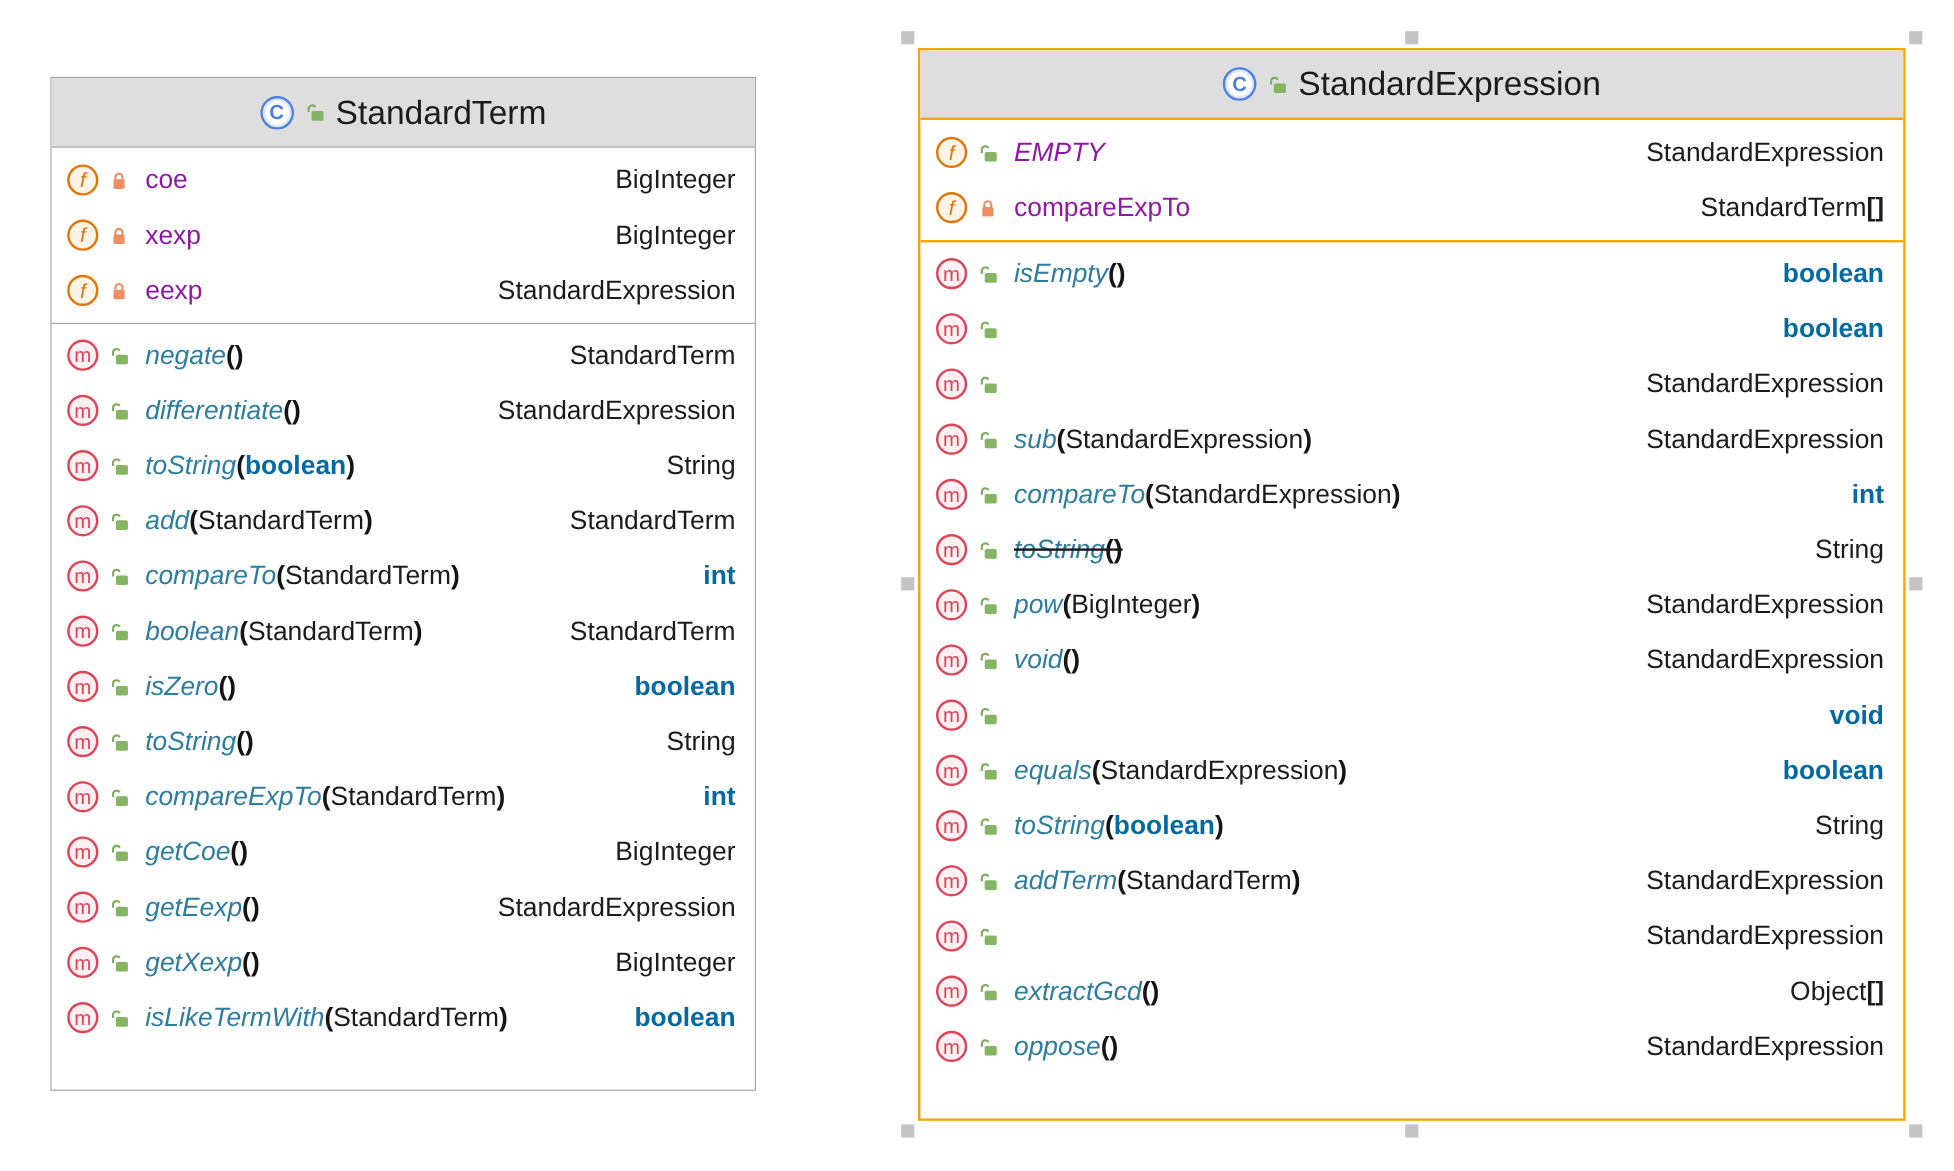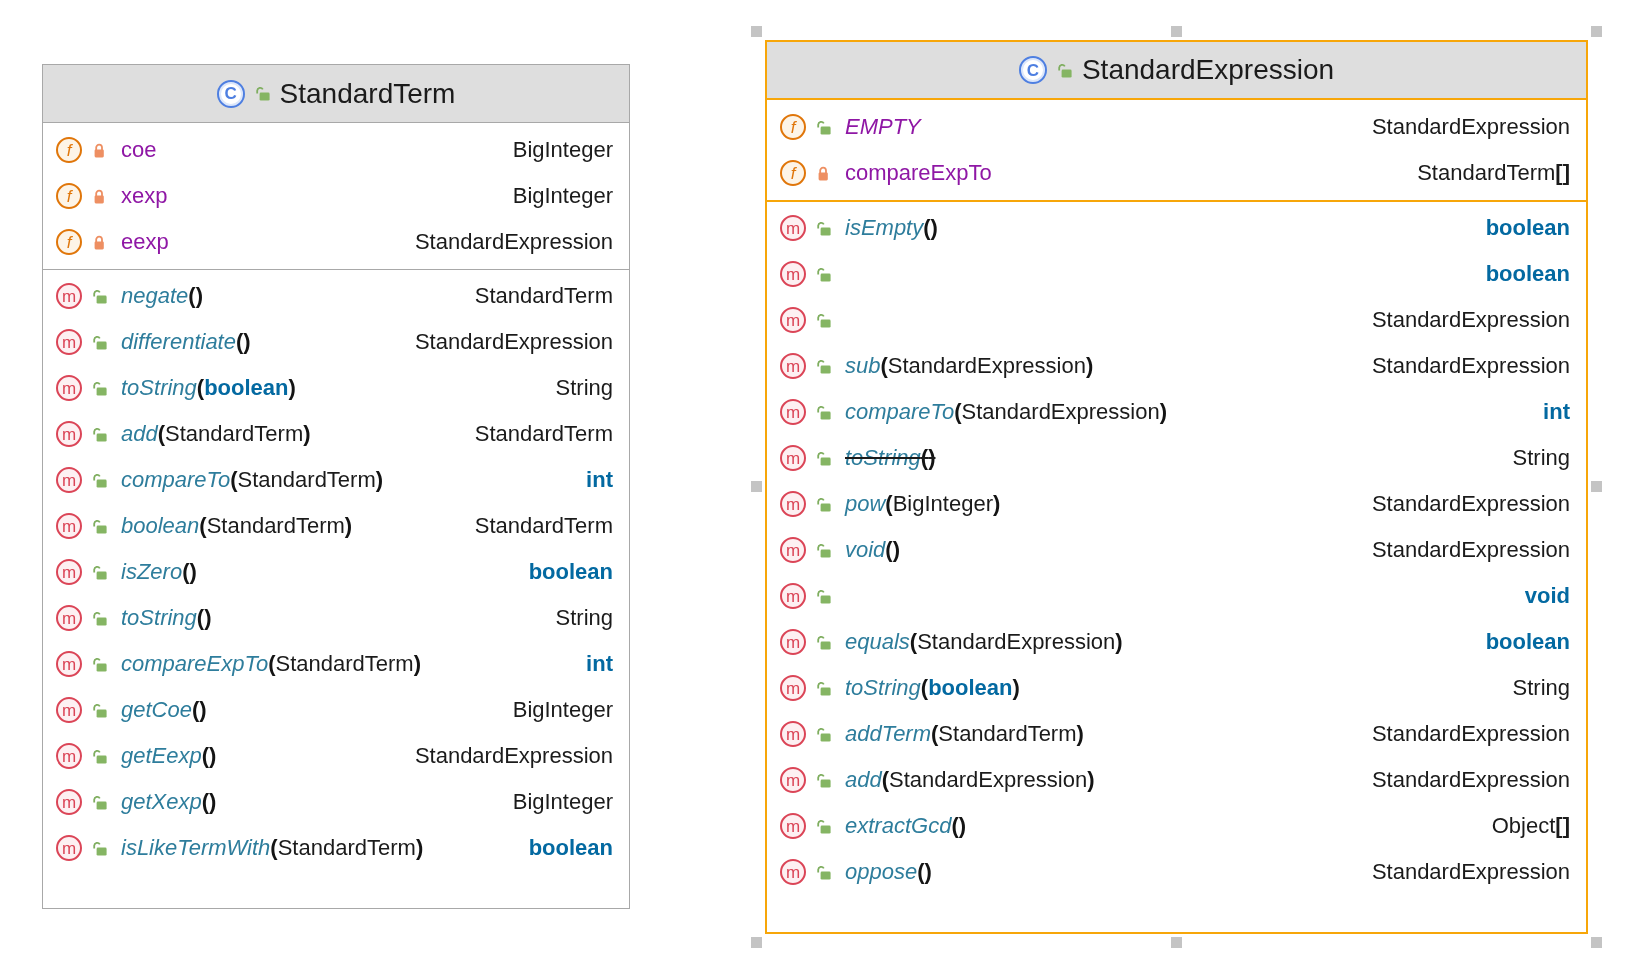--- a/index.html
+++ b/index.html
@@ -493,21 +493,20 @@
       </div>
       <div class="row">
         <span class="lhs">
           <span class="ic m">m</span>
           <span class="lock">
             <svg width="17" height="17" viewBox="0 0 17 17">
               <path d="M3.2 8.4 V5.6 a3 3 0 0 1 5.6 -1.2" fill="none" stroke="#7fae5f" stroke-width="1.8"></path>
               <rect x="5.6" y="7.6" width="10" height="8" rx="1.3" fill="#85b563"></rect>
             </svg>
           </span>
-          <span class="sig"><span class="mname">add</span><span class="paren">(</span><span class="cls">StandardExpression</span><span class="paren">)</span></span>
         </span>
         <span class="cls rtype">StandardExpression</span>
       </div>
       <div class="row">
         <span class="lhs">
           <span class="ic m">m</span>
           <span class="lock">
             <svg width="17" height="17" viewBox="0 0 17 17">
               <path d="M3.2 8.4 V5.6 a3 3 0 0 1 5.6 -1.2" fill="none" stroke="#7fae5f" stroke-width="1.8"></path>
               <rect x="5.6" y="7.6" width="10" height="8" rx="1.3" fill="#85b563"></rect>

